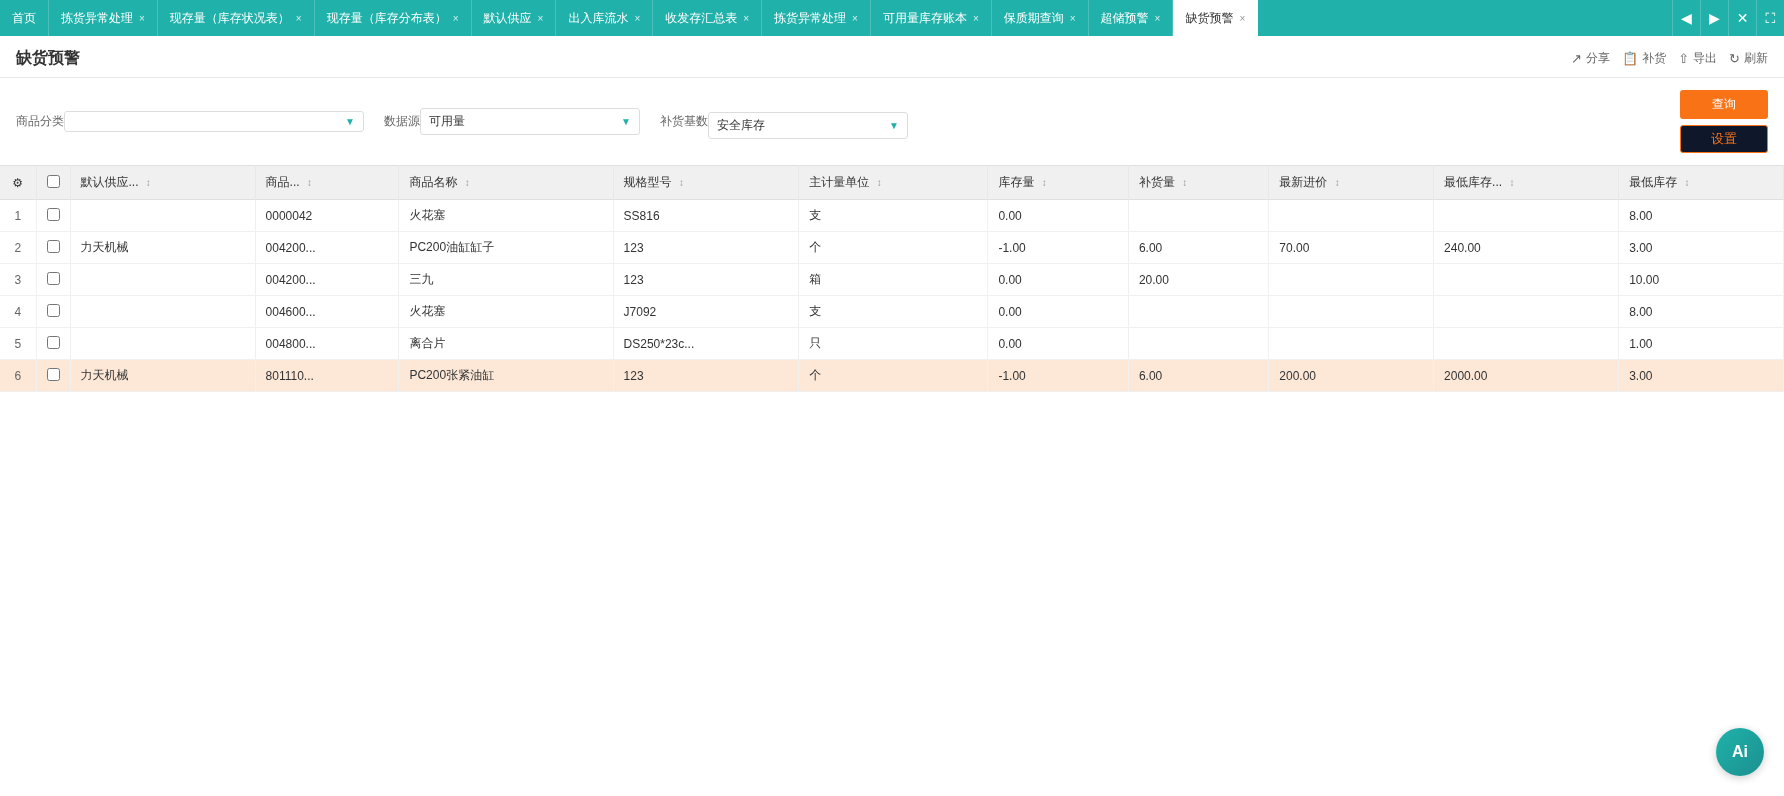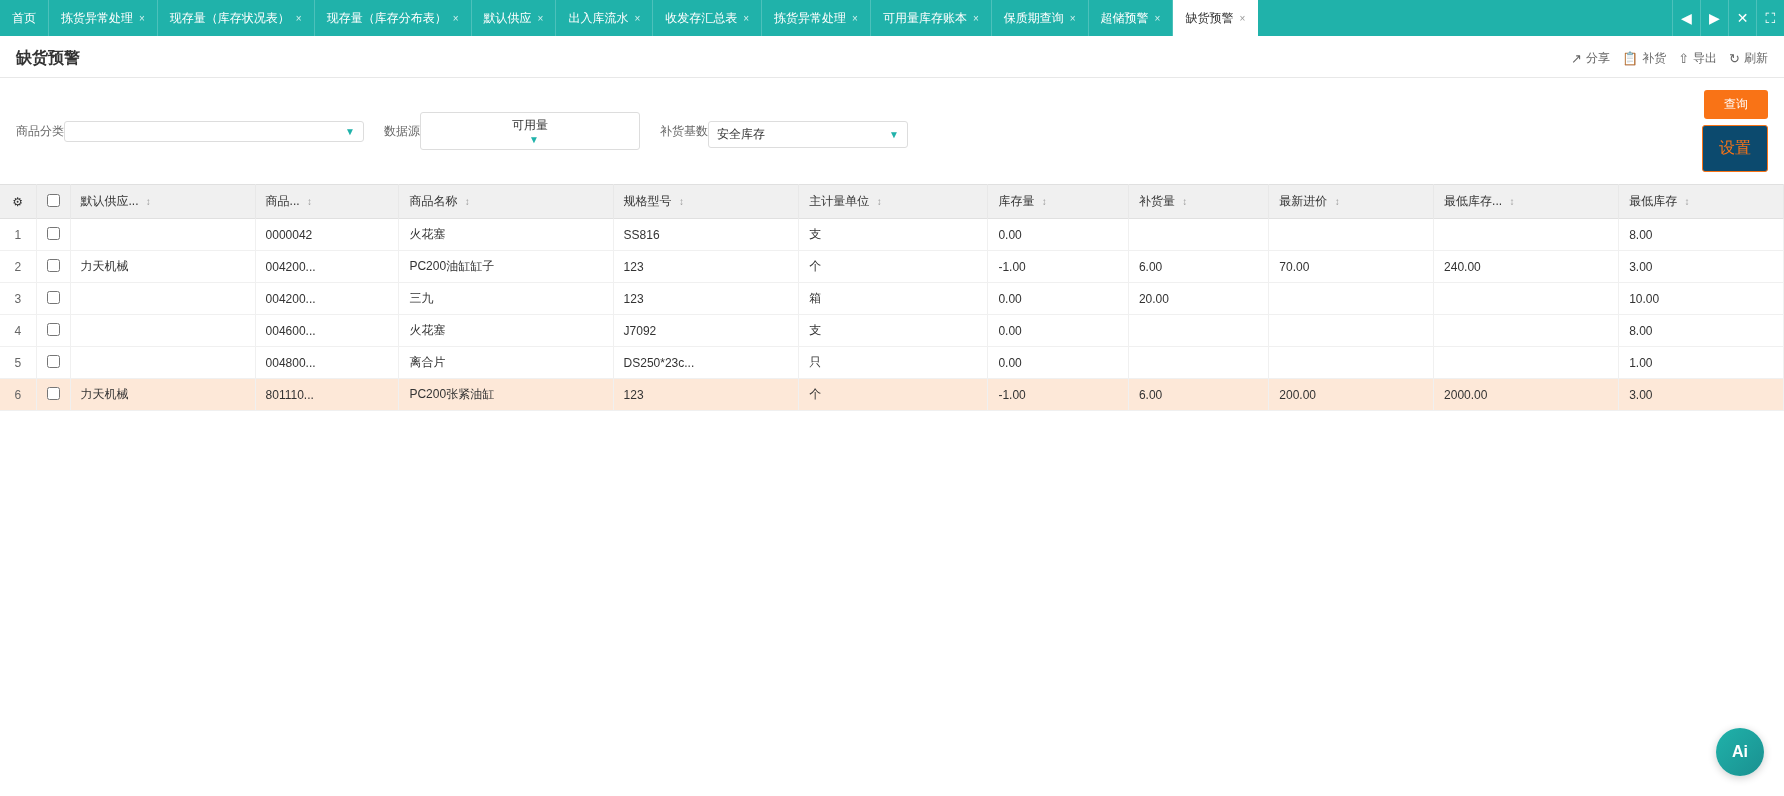--- a/index.html
+++ b/index.html
@@ -123,45 +123,44 @@
     .filter-select-value {
       color: #333;
     }
     .filter-select-arrow {
       color: #20b2aa;
       font-size: 10px;
       margin-left: 8px;
     }
     .filter-select-datasource {
       min-width: 220px;
-      flex-direction: column;
     }
     .filter-select-replenish {
       min-width: 200px;
       margin-top: 7px;
     }
 
     .query-btn {
       background: #f97316;
       color: #fff;
       border: none;
       border-radius: 3px;
-      padding: 6px 20px;
+      padding: 6px 32px;
       cursor: pointer;
       font-size: 12px;
       margin-left: auto;
     }
     .settings-btn {
-      background: #0c4a6e;
+      background: #0f172a;
       color: #f97316;
       border: 1px solid #f97316;
       border-radius: 3px;
-      padding: 12px 16px;
-      cursor: pointer;
-      font-size: 16px;
+      padding: 4px 16px;
+      cursor: pointer;
+      font-size: 13px;
     }
 
     .filter-right {
       display: flex;
       flex-direction: column;
       gap: 6px;
       margin-left: auto;
     }
 
     

